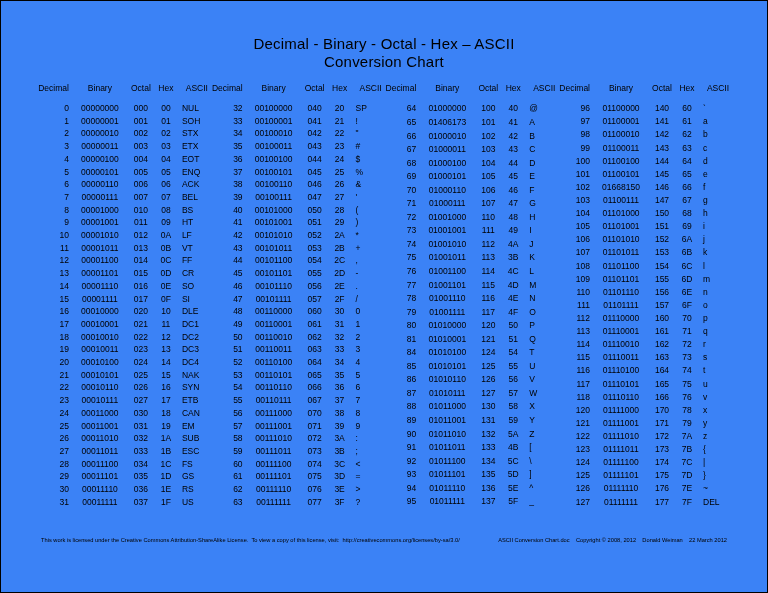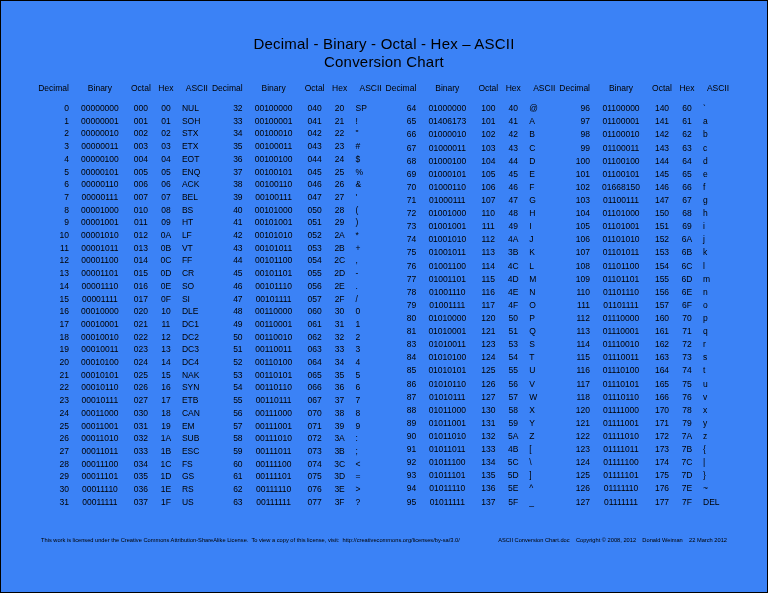--- a/index.html
+++ b/index.html
@@ -686,27 +686,20 @@
             <td class="c4">P</td>
           </tr>
           <tr>
             <td class="c0">81</td>
             <td class="c1">01010001</td>
             <td class="c2">121</td>
             <td class="c3">51</td>
             <td class="c4">Q</td>
           </tr>
           <tr>
-            <td class="c0">83</td>
-            <td class="c1">01010011</td>
-            <td class="c2">123</td>
-            <td class="c3">53</td>
-            <td class="c4">S</td>
-          </tr>
-          <tr>
             <td class="c0">84</td>
             <td class="c1">01010100</td>
             <td class="c2">124</td>
             <td class="c3">54</td>
             <td class="c4">T</td>
           </tr>
           <tr>
             <td class="c0">85</td>
             <td class="c1">01010101</td>
             <td class="c2">125</td>

